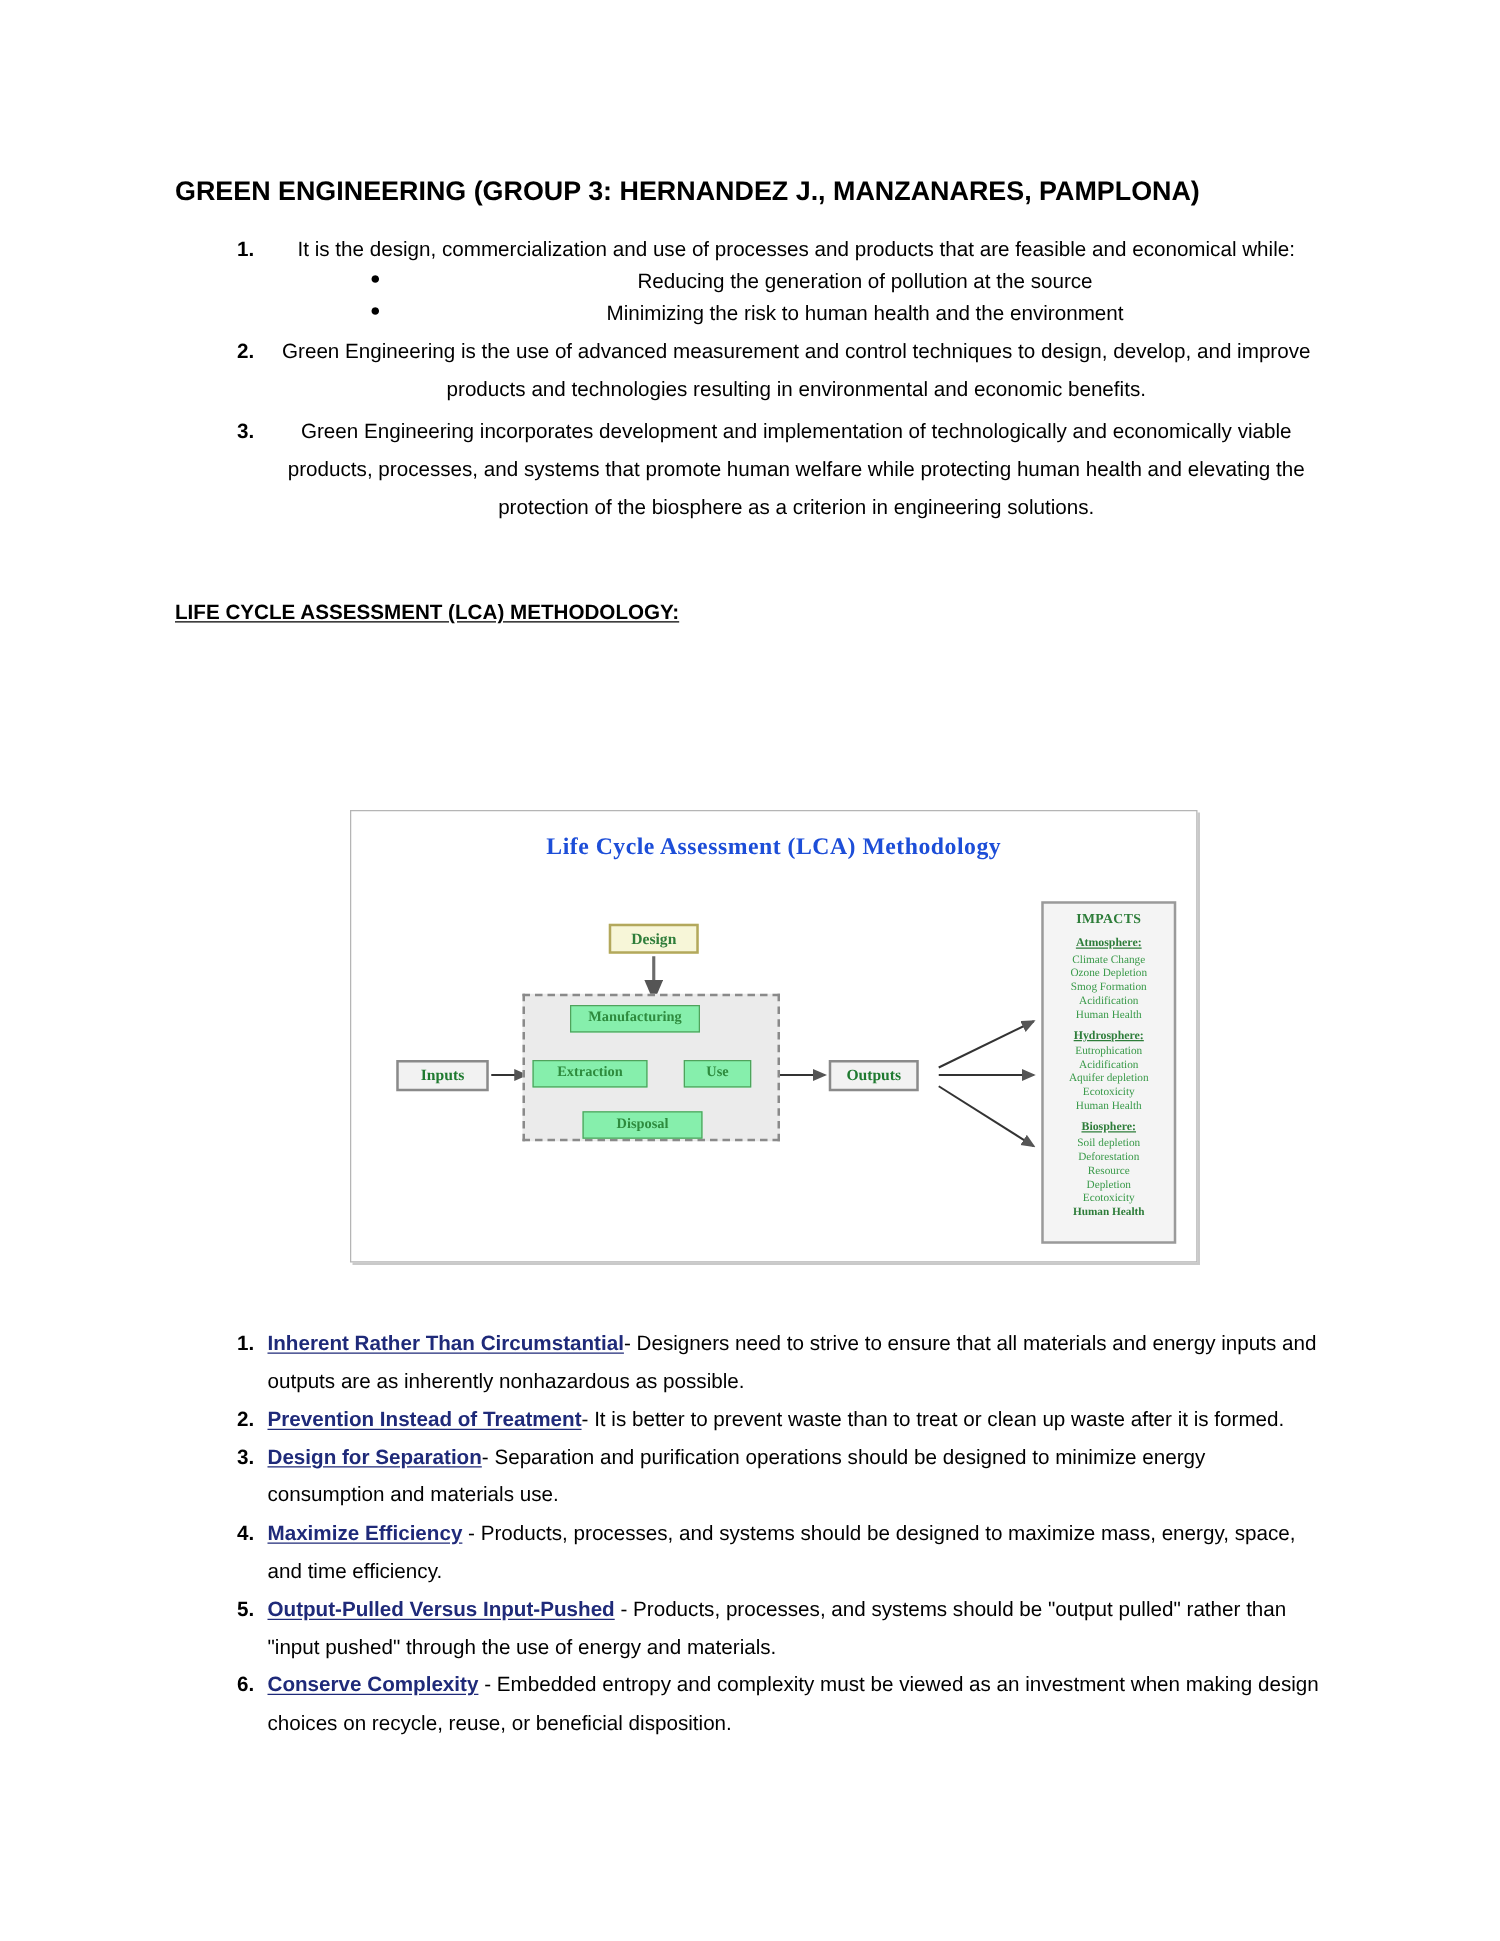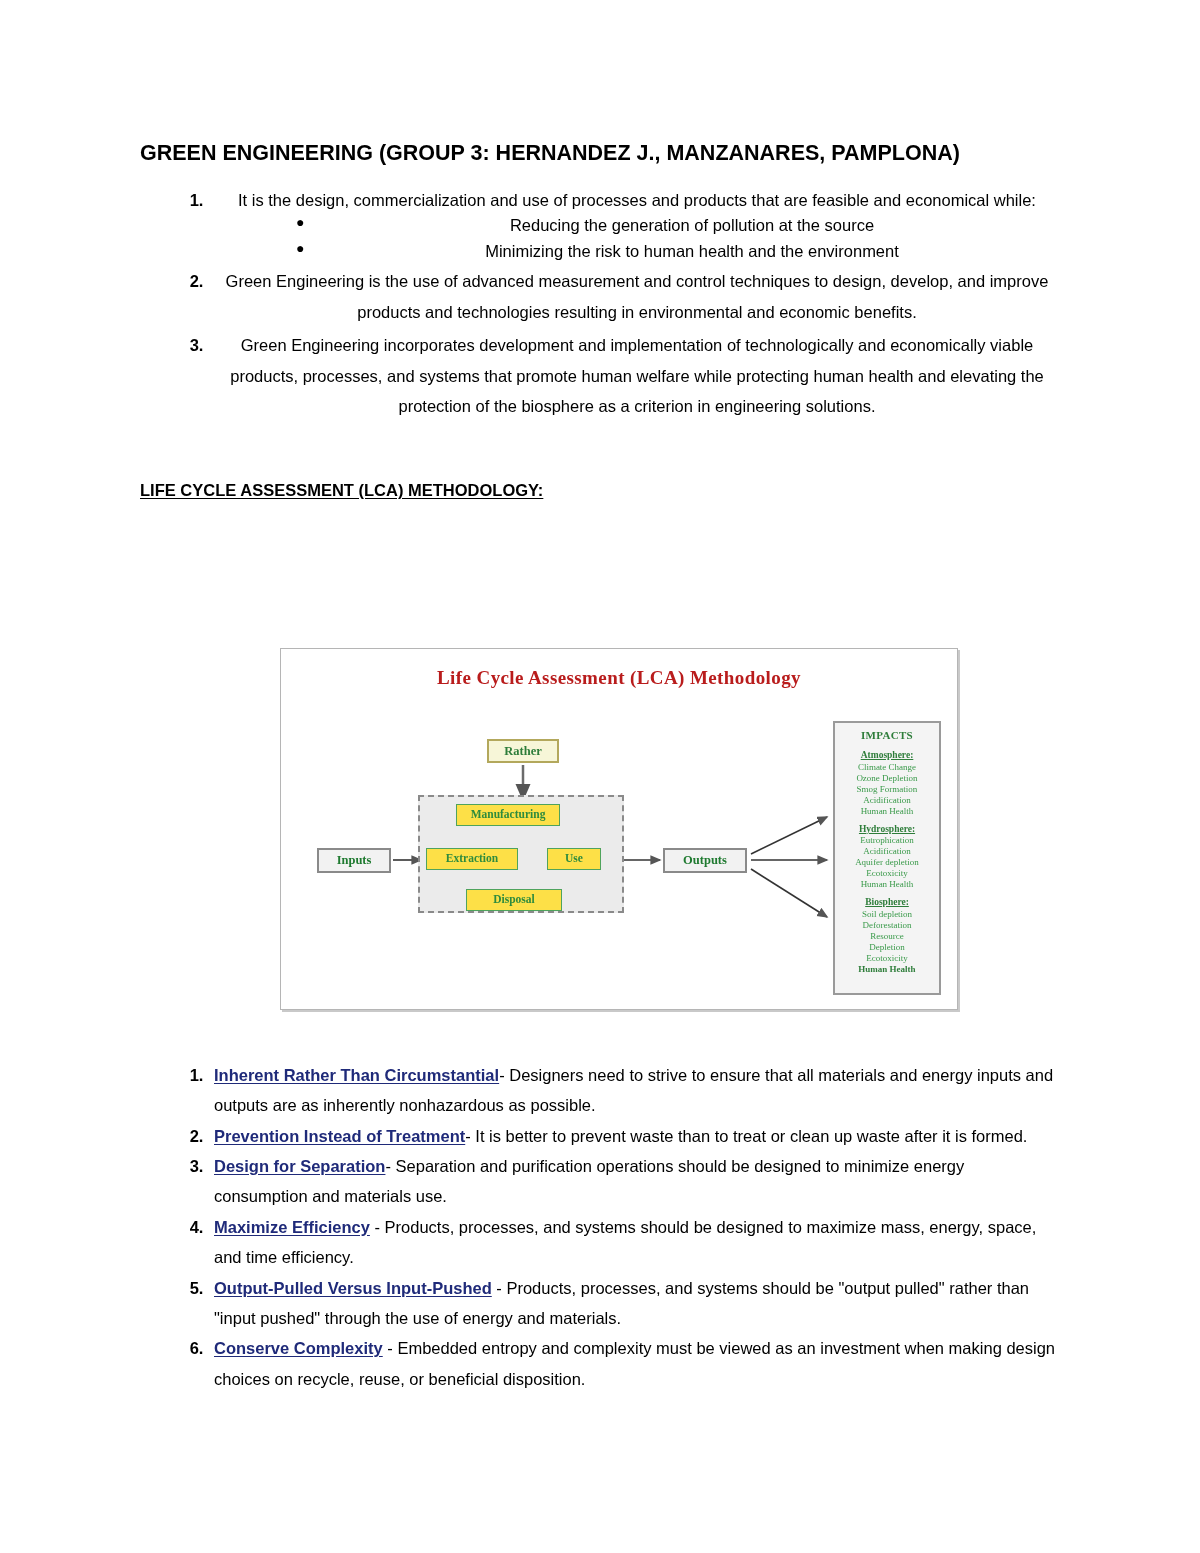--- a/index.html
+++ b/index.html
@@ -118,31 +118,31 @@
     box-sizing: border-box;
   }
   .lca-title {
     position: absolute;
     left: 0; right: 0;
     top: 18px;
     text-align: center;
     font-family: "Liberation Serif", serif;
     font-weight: bold;
     font-size: 19px;
-    color: #b91c1c;
+    color: #1d4ed8;
     letter-spacing: 0.4px;
   }
   .node {
     position: absolute;
     box-sizing: border-box;
     font-family: "Liberation Serif", serif;
     font-weight: bold;
     color: #2e8b3e;
     text-align: center;
-    background: #fde047;
+    background: #86efac;
     border: 1.5px solid #4fa35c;
     font-size: 11.5px;
     line-height: 1;
     display: flex;
     align-items: center;
     justify-content: center;
   }
   .node-design {
     left: 206px; top: 90px; width: 72px; height: 24px;
     background: #f7f6d8;
@@ -162,21 +162,21 @@
   .node-use   { left: 266px; top: 199px; width: 54px;  height: 22px; }
   .node-disp  { left: 185px; top: 240px; width: 96px;  height: 22px; }
   .node-in {
     left: 36px; top: 199px; width: 74px; height: 25px;
     background: #f2f2f2;
     border: 2px solid #8a8a8a;
     color: #1f7a30;
     font-size: 12.5px;
   }
   .node-out {
-    left: 382px; top: 199px; width: 84px; height: 25px;
+    left: 382px; top: 199px; width: 72px; height: 25px;
     background: #f2f2f2;
     border: 2px solid #8a8a8a;
     color: #1f7a30;
     font-size: 12.5px;
   }
   .impacts-panel {
     position: absolute;
     left: 552px; top: 72px; width: 108px; height: 274px;
     background: #f4f4f4;
     border: 2px solid #9a9a9a;
@@ -284,21 +284,21 @@
 
         <path d="M265,249 C276,242 282,232 284,224" fill="none" stroke="#9dcfa8" stroke-width="2.6" stroke-dasharray="4,4" marker-end="url(#ahgl)"></path>
 
         <line x1="232" y1="238" x2="232" y2="180" stroke="#9dcfa8" stroke-width="2.6" stroke-dasharray="4,4" marker-end="url(#ahgl)"></line>
 
         <line x1="470" y1="205" x2="546" y2="168" stroke="#333" stroke-width="1.6" marker-end="url(#ah)"></line>
         <line x1="470" y1="211" x2="546" y2="211" stroke="#333" stroke-width="1.6" marker-end="url(#ah)"></line>
         <line x1="470" y1="220" x2="546" y2="268" stroke="#333" stroke-width="1.6" marker-end="url(#ah)"></line>
       </svg>
 
-      <div class="node node-design">Rather</div>
+      <div class="node node-design">Design</div>
 
       <div class="cycle-box"></div>
 
       <div class="node node-mfg">Manufacturing</div>
       <div class="node node-extr">Extraction</div>
       <div class="node node-use">Use</div>
       <div class="node node-disp">Disposal</div>
 
       <div class="node node-in">Inputs</div>
       <div class="node node-out">Outputs</div>

